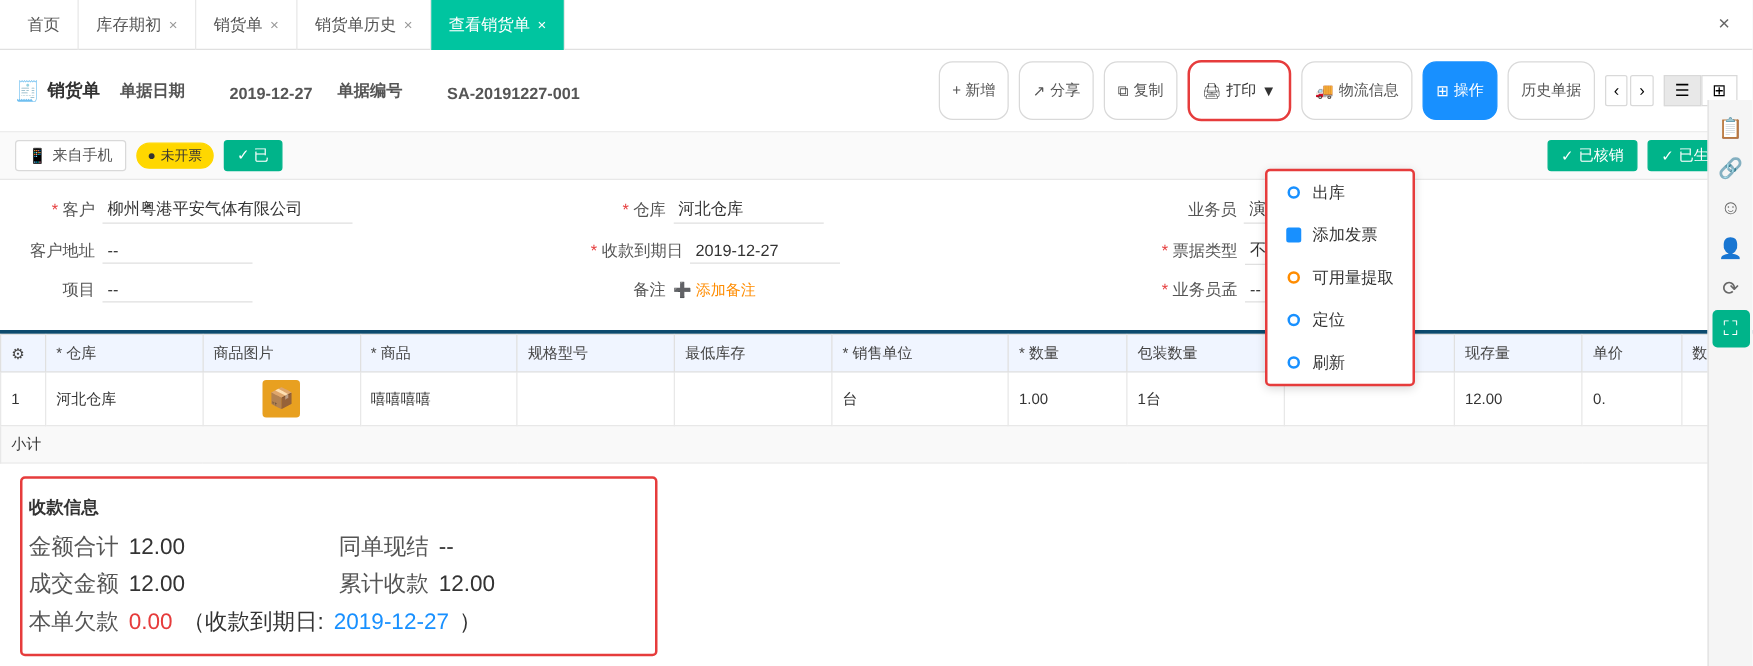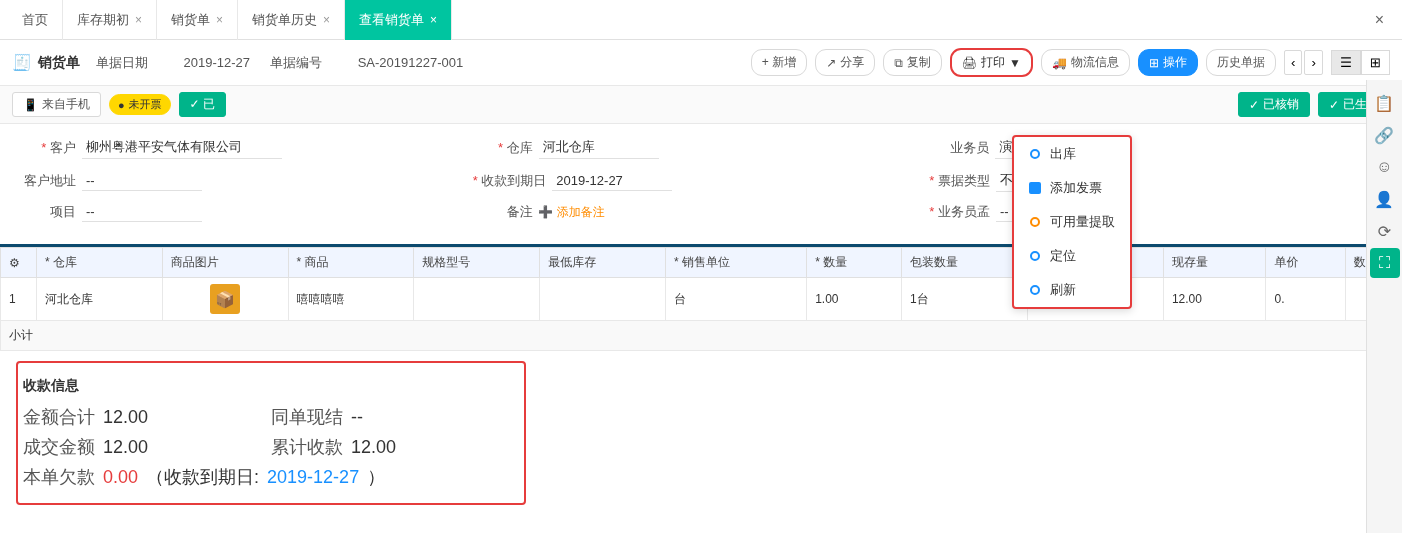--- a/index.html
+++ b/index.html
@@ -39,28 +39,28 @@
     
     .doc-header {
       display: flex; align-items: center; padding: 8px 12px;
       border-bottom: 1px solid #e8e8e8; background: #fff; gap: 16px;
     }
     .doc-title {
       display: flex; align-items: center; gap: 6px; font-size: 14px; font-weight: 600;
     }
     .doc-title-icon { color: #00b48a; font-size: 16px; }
     .doc-meta { display: flex; align-items: center; gap: 20px; font-size: 13px; color: #555; }
-    .doc-meta span { display: flex; align-items: center; gap: 16px; }
+    .doc-meta span { display: flex; align-items: flex-end; gap: 16px; font-weight: bold; }
 
     
     .toolbar {
       display: flex; align-items: center; margin-left: auto; gap: 8px;
     }
     .toolbar-btn {
-      display: flex; align-items: center; gap: 4px; padding: 4px 10px;
+      display: flex; align-items: center; gap: 4px; padding: 14px 10px;
       border: 1px solid #d9d9d9; border-radius: 11px; background: #fff;
       cursor: pointer; font-size: 12px; color: #555; white-space: nowrap;
     }
     .toolbar-btn.print-btn {
       border: 2px solid #e63c3c; color: #333;
     }
     .toolbar-btn.operations {
       background: #1890ff; color: #fff; border-color: #1890ff;
     }
     .nav-arrows { display: flex; gap: 2px; }

